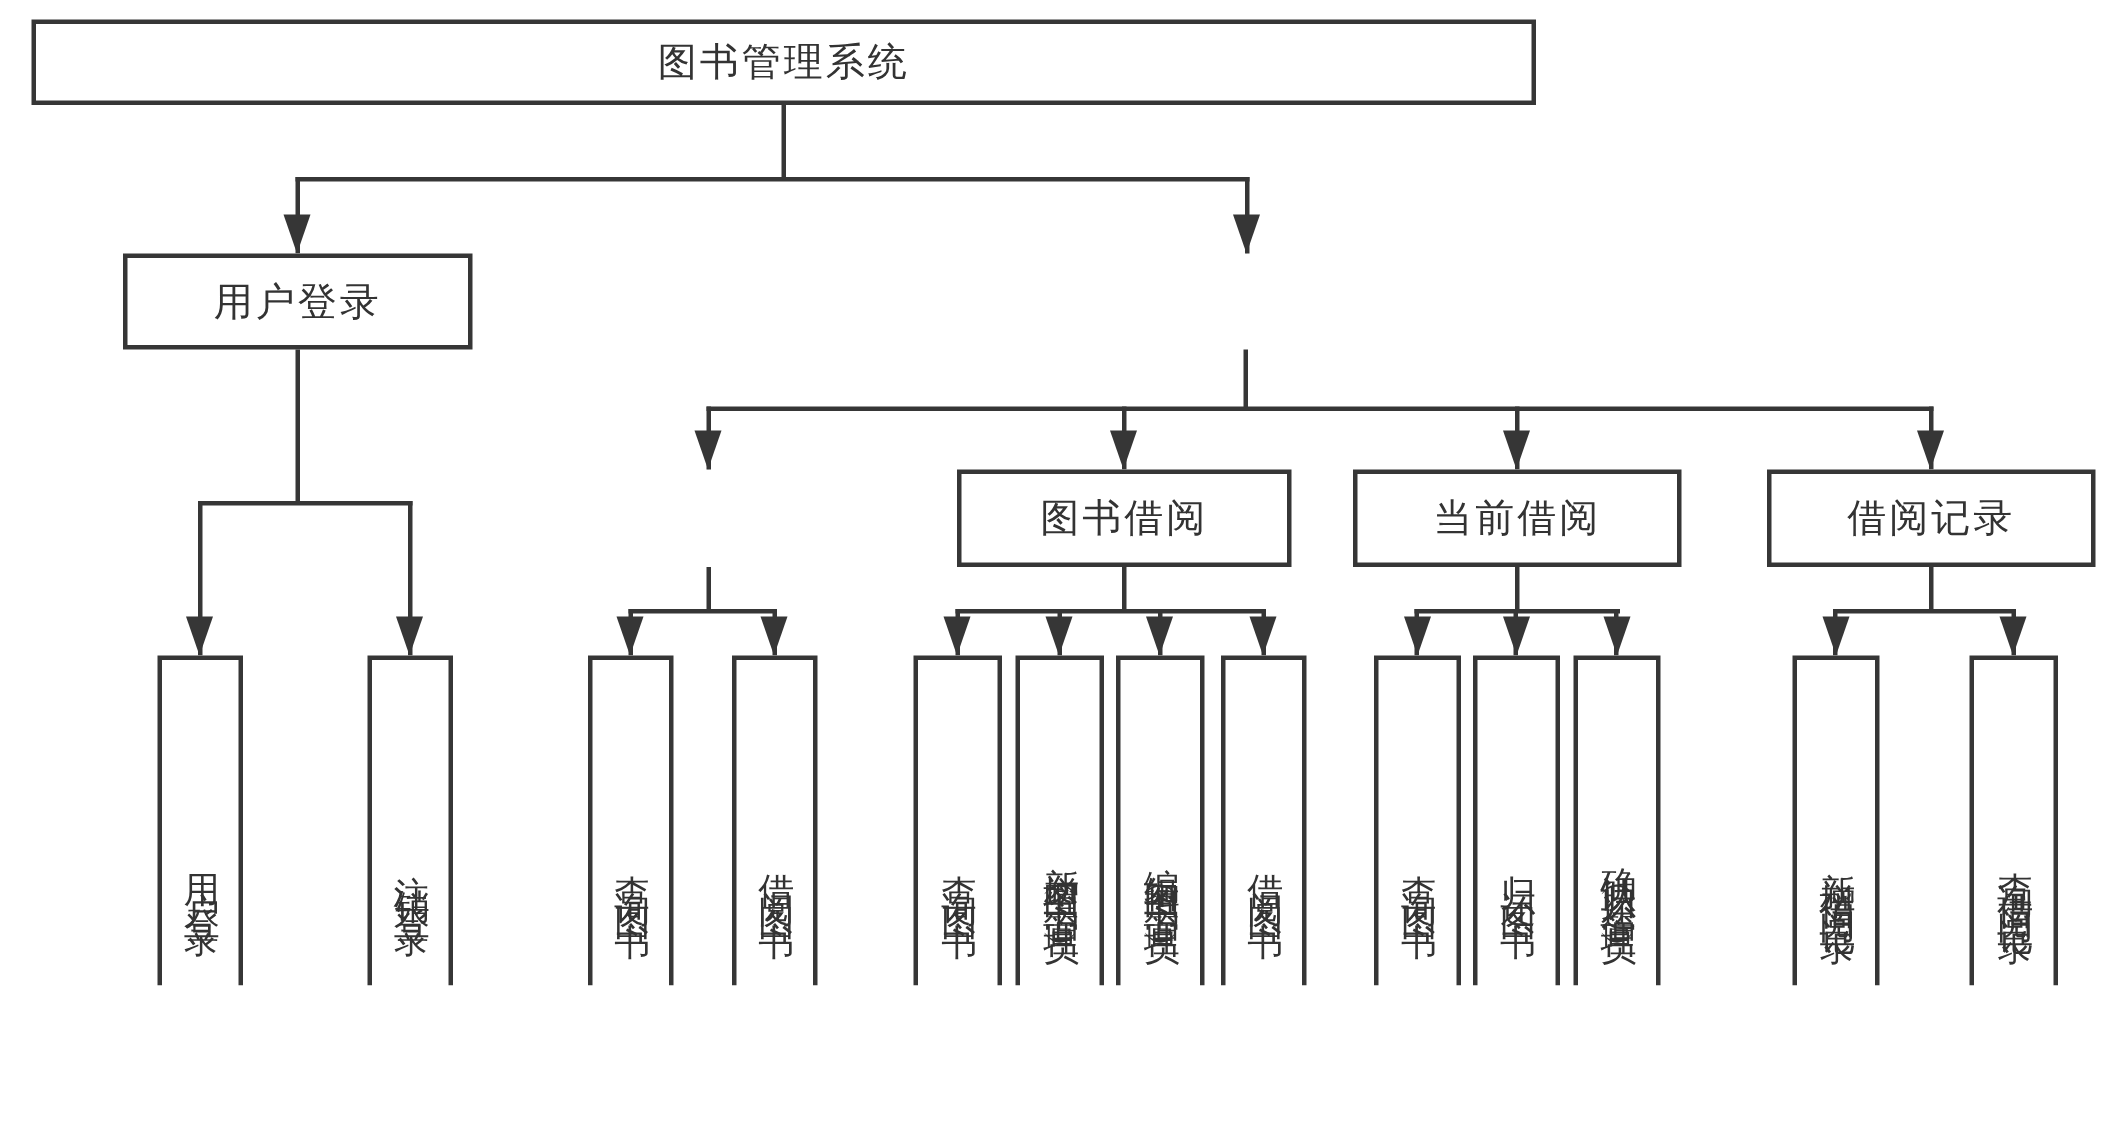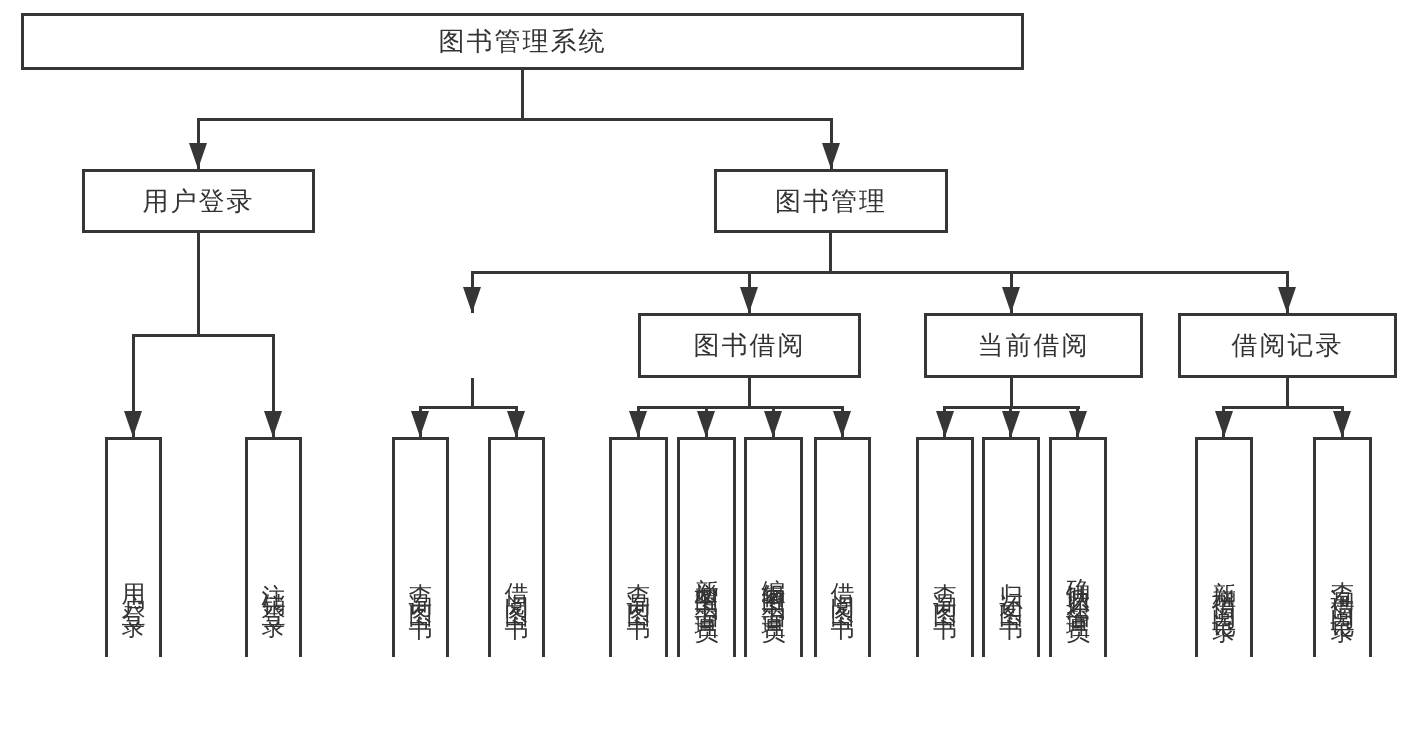--- a/index.html
+++ b/index.html
@@ -66,23 +66,20 @@
   <div class="line v" style="left:521px; top:69px; height:51px;"></div>
   <div class="line h" style="left:197px; top:118px; width:636px;"></div>
   <div class="line v" style="left:197px; top:118px; height:51px;"></div>
   <div class="arrow" style="left:189px; top:143px;"></div>
   <div class="line v" style="left:830px; top:118px; height:51px;"></div>
   <div class="arrow" style="left:822px; top:143px;"></div>
 
   <div class="box" style="left:82px; top:169px; width:233px; height:64px;">
     <span class="hlabel">用户登录</span>
   </div>
-  <div class="box" style="left:714px; top:169px; width:234px; height:64px;">
-    <span class="hlabel">图书管理</span>
-  </div>
 
   <div class="line v" style="left:197px; top:233px; height:103px;"></div>
   <div class="line h" style="left:132px; top:334px; width:143px;"></div>
   <div class="line v" style="left:132px; top:334px; height:103px;"></div>
   <div class="arrow" style="left:124px; top:411px;"></div>
   <div class="line v" style="left:272px; top:334px; height:103px;"></div>
   <div class="arrow" style="left:264px; top:411px;"></div>
 
   <div class="line v" style="left:829px; top:233px; height:40px;"></div>
   <div class="line h" style="left:471px; top:271px; width:818px;"></div>
@@ -91,21 +88,21 @@
   <div class="line v" style="left:748px; top:271px; height:42px;"></div>
   <div class="arrow" style="left:740px; top:287px;"></div>
   <div class="line v" style="left:1010px; top:271px; height:42px;"></div>
   <div class="arrow" style="left:1002px; top:287px;"></div>
   <div class="line v" style="left:1286px; top:271px; height:42px;"></div>
   <div class="arrow" style="left:1278px; top:287px;"></div>
 
   <div class="box" style="left:638px; top:313px; width:223px; height:65px;">
     <span class="hlabel">图书借阅</span>
   </div>
-  <div class="box" style="left:924px; top:313px; width:219px; height:65px;">
+  <div class="box" style="left:902px; top:313px; width:219px; height:65px;">
     <span class="hlabel">当前借阅</span>
   </div>
   <div class="box" style="left:1178px; top:313px; width:219px; height:65px;">
     <span class="hlabel">借阅记录</span>
   </div>
 
   <div class="line v" style="left:471px; top:378px; height:30px;"></div>
   <div class="line h" style="left:419px; top:406px; width:99px;"></div>
   <div class="line v" style="left:419px; top:406px; height:31px;"></div>
   <div class="arrow" style="left:411px; top:411px;"></div>

